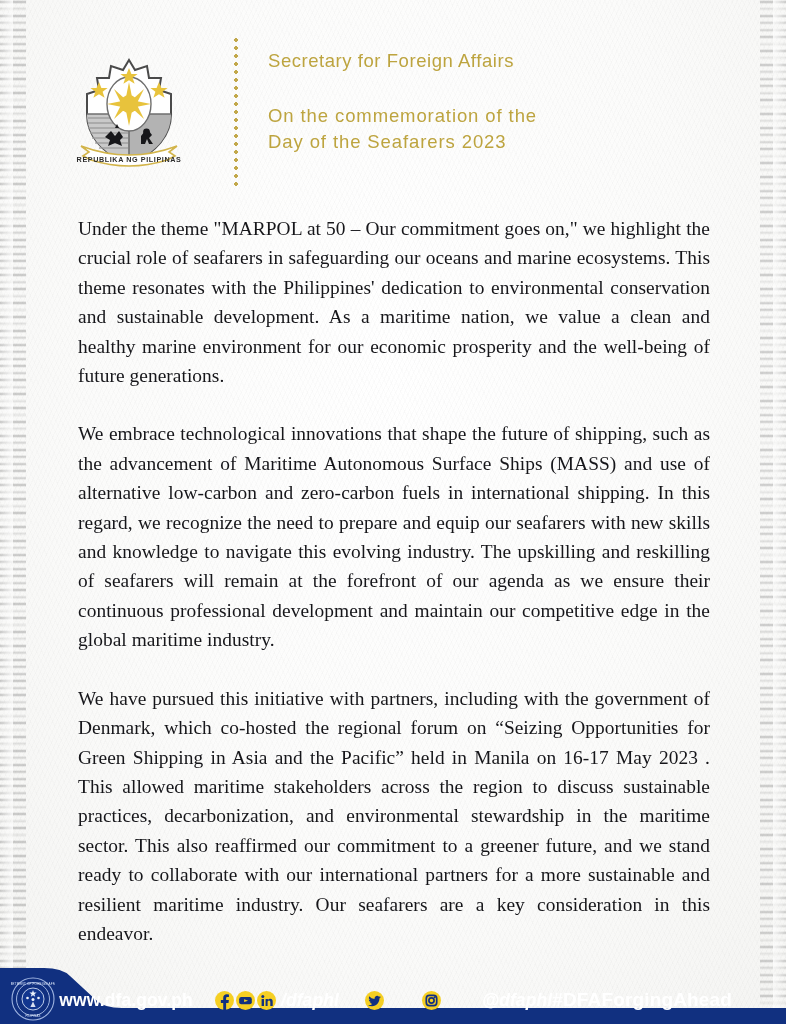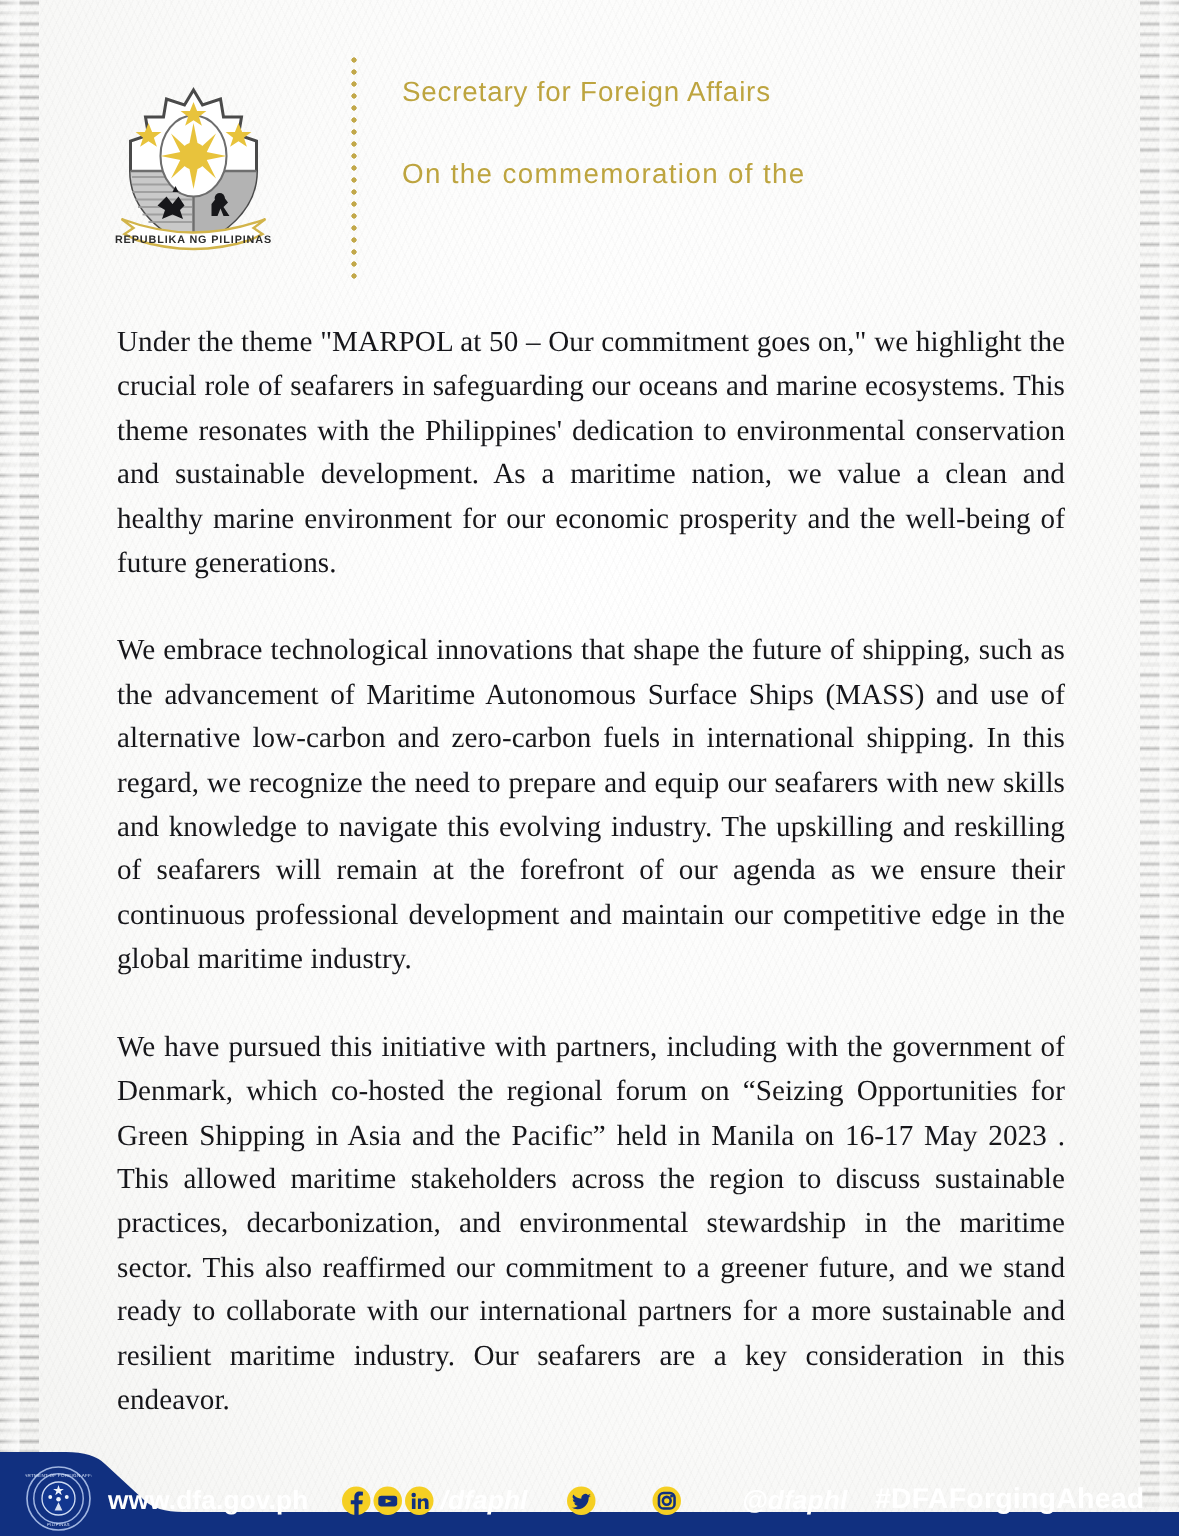--- a/index.html
+++ b/index.html
@@ -161,21 +161,21 @@
   }
   .footer-band {
     position: absolute;
     left: 0; right: 0; bottom: 0;
     height: 70px;
   }
   .footer-band svg { display: block; width: 100%; height: 100%; }
 
   .footer-content {
     position: absolute;
-    left: 0; right: 4px; bottom: 0;
+    left: 0; right: 14px; bottom: 0;
     height: 48px;
     display: flex;
     align-items: center;
     justify-content: space-between;
   }
   .dfa-seal-wrap {
     width: 62px;
     display: flex;
     justify-content: center;
     align-items: center;
@@ -212,21 +212,21 @@
   .handle {
     font-family: "Liberation Sans", sans-serif;
     font-weight: bold;
     font-size: 17.5px;
     color: #ffffff;
     margin-left: 3px;
     letter-spacing: .1px;
   }
   .hashtag {
     margin-left: auto;
-    margin-right: 19px;
+    margin-right: 40px;
     font-family: "Liberation Sans", sans-serif;
     font-weight: bold;
     font-size: 19px;
     color: #ffffff;
     letter-spacing: .15px;
   }
 </style>
 </head>
 <body>
 
@@ -295,20 +295,21 @@
         <text x="54" y="110" font-family="Liberation Sans, sans-serif" font-size="7.2" font-weight="bold" fill="#2c2c2c" text-anchor="middle" letter-spacing="0.6">REPUBLIKA NG PILIPINAS</text>
       </svg>
     </div>
 
     <div class="divider-dots"></div>
 
     <div class="header-text">
       <div class="h-role">Secretary for Foreign Affairs</div>
       <div class="h-occasion">
         <div>On the commemoration of the</div>
+        <div>Day of the Seafarers 2023</div>
       </div>
     </div>
   </div>
 
   <div class="body-copy">
     <p class="para">Under the theme "MARPOL at 50 – Our commitment goes on," we highlight the crucial role of seafarers in safeguarding our oceans and marine ecosystems. This theme resonates with the Philippines' dedication to environmental conservation and sustainable development. As a maritime nation, we value a clean and healthy marine environment for our economic prosperity and the well-being of future generations.</p>
     <p class="para">We embrace technological innovations that shape the future of shipping, such as the advancement of Maritime Autonomous Surface Ships (MASS) and use of alternative low-carbon and zero-carbon fuels in international shipping. In this regard, we recognize the need to prepare and equip our seafarers with new skills and knowledge to navigate this evolving industry. The upskilling and reskilling of seafarers will remain at the forefront of our agenda as we ensure their continuous professional development and maintain our competitive edge in the global maritime industry.</p>
     <p class="para">We have pursued this initiative with partners, including with the government of Denmark, which co-hosted the regional forum on “Seizing Opportunities for Green Shipping in Asia and the Pacific” held in Manila on 16-17 May 2023 . This allowed maritime stakeholders across the region to discuss sustainable practices, decarbonization, and environmental stewardship in the maritime sector. This also reaffirmed our commitment to a greener future, and we stand ready to collaborate with our international partners for a more sustainable and resilient maritime industry. Our seafarers are a key consideration in this endeavor.</p>
   </div>
 

